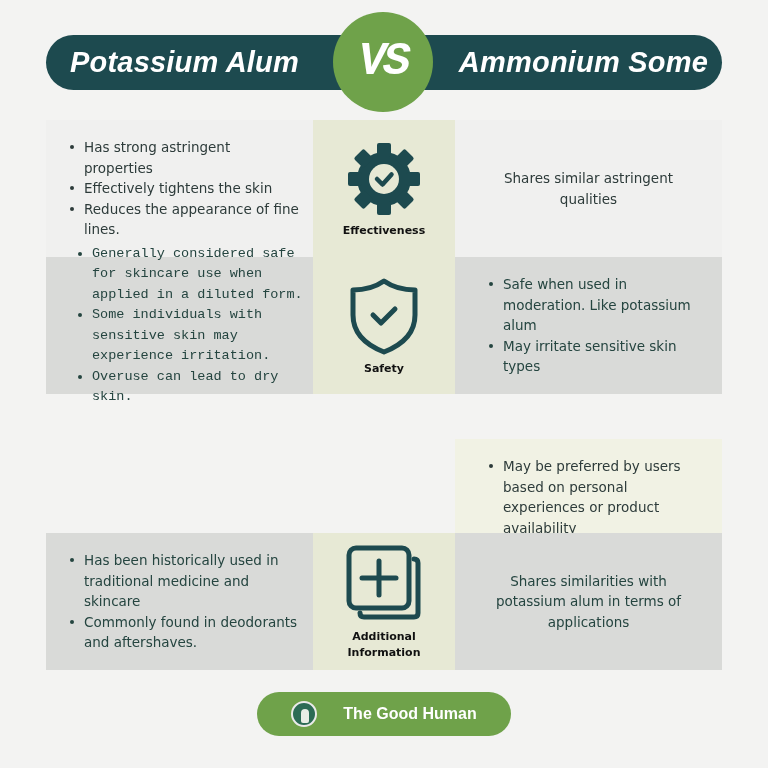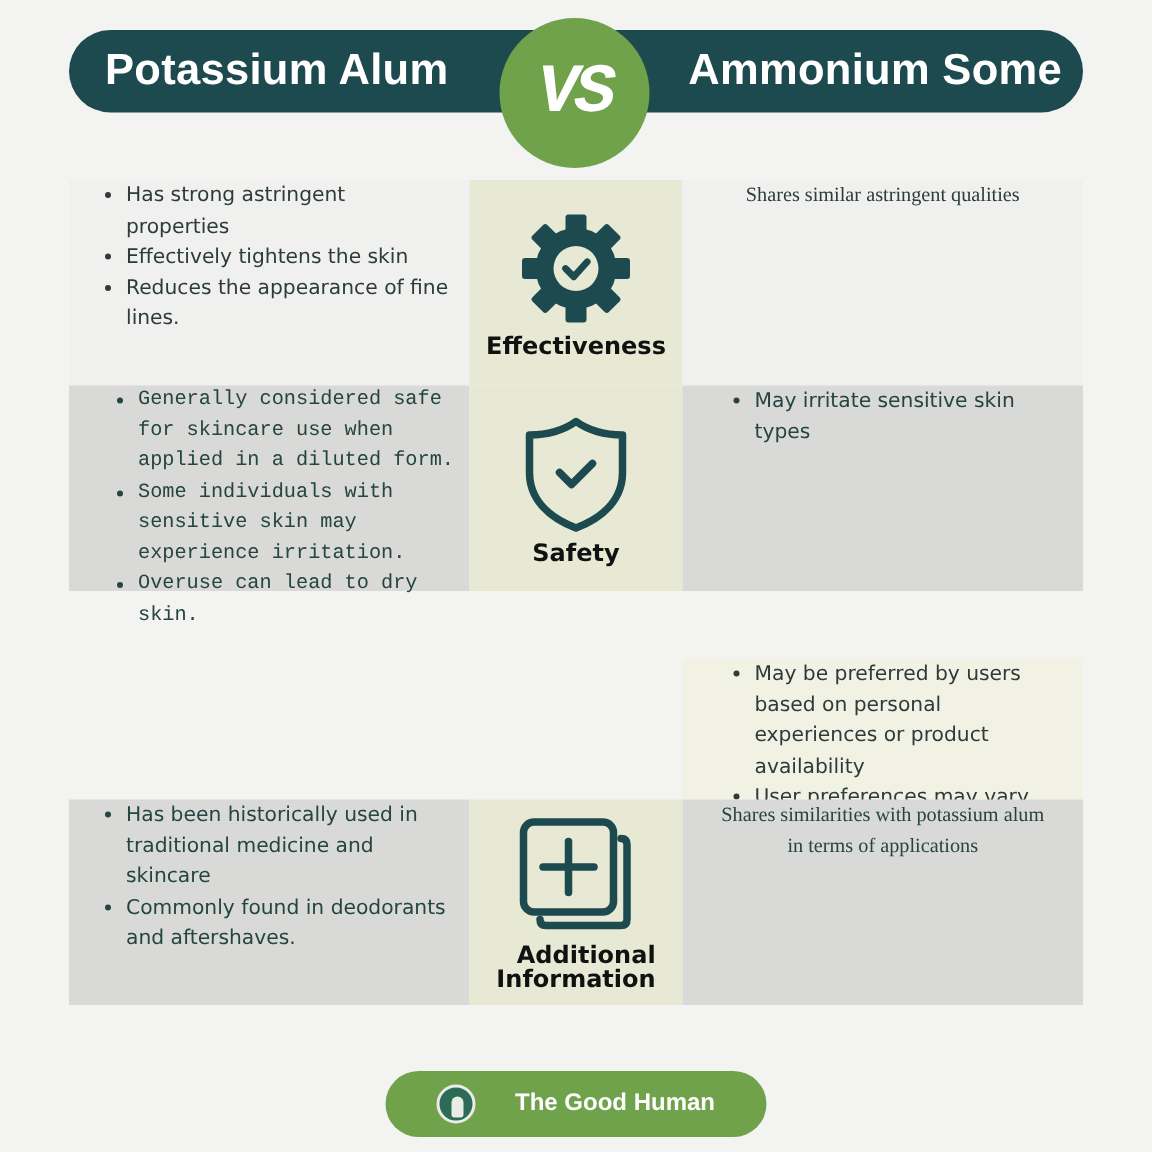--- a/index.html
+++ b/index.html
@@ -3,69 +3,69 @@
 <meta charset="utf-8">
 <style>
   * { box-sizing: border-box; margin: 0; padding: 0; }
   html, body { width: 768px; height: 768px; overflow: hidden; }
   body {
     background: #f3f3f2;
     font-family: "DejaVu Sans", "Liberation Sans", sans-serif;
     position: relative;
   }
   .header {
-    position: absolute; left: 46px; top: 20px; width: 676px; height: 55px;
-    background: #1d4a4f; border-radius: 28px;
+    position: absolute; left: 46px; top: 35px; width: 676px; height: 55px;
+    background: #1d4a4f; border-radius: 28px; font-style: italic;
   }
   .header .title {
     position: absolute; top: 0; height: 55px; line-height: 55px;
     color: #ffffff; font-family: "Liberation Sans", sans-serif;
     font-weight: bold; font-size: 29px; letter-spacing: 0.2px;
   }
   .header .title.left { left: 24px; }
   .header .title.right { right: 14px; }
   .vs-circle {
     position: absolute; left: 333px; top: 12px; width: 100px; height: 100px;
     border-radius: 50%; background: #6fa24a;
     display: flex; align-items: center; justify-content: center;
     color: #ffffff; font-family: Liberation Mono, monospace;
     font-weight: bold; font-style: italic; font-size: 46px; letter-spacing: -3px;
   }
   .grid {
     position: absolute; left: 46px; top: 120px; width: 676px; height: 550px;
   }
   .row { position: absolute; left: 0; width: 676px; height: 137px; }
   .row .cell-left, .row .cell-right {
-    position: absolute; top: 0; height: 137px; display: flex; 
+    position: absolute; top: 0; height: 137px; display: flex; align-items: center;
     font-size: 13.5px; line-height: 20.5px; color: #2d3b3a;
   }
   .row .cell-left { left: 0; width: 267px; }
   .row .cell-right { left: 409px; width: 267px; }
   .row .cell-center {
     position: absolute; left: 267px; top: 0; width: 142px; height: 137px;
     background: #e7e9d5;
     display: flex; flex-direction: column; align-items: center; justify-content: center;
   }
   .row.light .cell-left, .row.light .cell-right { background: #f0f0ef; }
   .row.dark .cell-left, .row.dark .cell-right { background: #d9dad8; }
   .row.cream .cell-left, .row.cream .cell-right { background: #f1f2e4; margin-top: 44px; }
   .row.dark .cell-left, .row.dark .cell-right { color: #254540; }
   ul.bullets { list-style: none; padding-left: 22px; padding-right: 10px; }
   ul.bullets li { position: relative; padding-left: 14px; }
   ul.bullets li::before {
     content: ""; position: absolute; left: 0; top: 8px; width: 4px; height: 4px;
     border-radius: 50%; background: currentColor;
   }
-  .centered-text { width: 100%; text-align: center; padding: 0 30px; font-family: Liberation Serif, serif; }
+  .centered-text { width: 100%; text-align: center; padding: 0 30px; }
   .icon-label {
-    margin-top: 4px; font-weight: bold; font-size: 16px; color: #111;
-    text-align: right; line-height: 16px;
+    margin-top: 4px; font-weight: bold; font-size: 11px; color: #111;
+    text-align: center; line-height: 16px;
   }
   .footer-pill {
-    position: absolute; left: 257px; top: 714px; width: 254px; height: 44px;
+    position: absolute; left: 257px; top: 692px; width: 254px; height: 44px;
     background: #6fa24a; border-radius: 22px;
     display: flex; align-items: center; justify-content: center; gap: 26px;
   }
   .footer-pill .logo {
     width: 26px; height: 26px; border-radius: 50%; background: #2c6b55;
     border: 2px solid #eaeaea; position: relative; overflow: hidden;
   }
   .footer-pill .logo::after {
     content: ""; position: absolute; left: 8px; top: 6px; width: 8px; height: 14px;
     background: #e9ede6; border-radius: 4px 4px 2px 2px;
@@ -126,20 +126,21 @@
     </div>
     <div class="cell-center">
       <svg width="80" height="82" viewBox="0 0 80 82">
         <path d="M40 6 C30 13 20 15 9 15 L9 40 C9 58 22 70 40 77 C58 70 71 58 71 40 L71 15 C60 15 50 13 40 6 Z" fill="none" stroke="#1d4a4f" stroke-width="5" stroke-linejoin="round"></path>
         <polyline points="29,40 37,48 51,34" fill="none" stroke="#1d4a4f" stroke-width="5" stroke-linecap="round" stroke-linejoin="round"></polyline>
       </svg>
       <div class="icon-label">Safety</div>
     </div>
     <div class="cell-right">
       <ul class="bullets" style="padding-left:34px;">
+        <li>Safe when used in moderation. Like potassium alum</li>
         <li>May irritate sensitive skin types</li>
       </ul>
     </div>
   </div>
 
   <div class="row cream" style="top:275px;">
     <div class="cell-right">
       <ul class="bullets" style="padding-left:34px;">
         <li>May be preferred by users based on personal experiences or product availability</li>
         <li>User preferences may vary</li>

